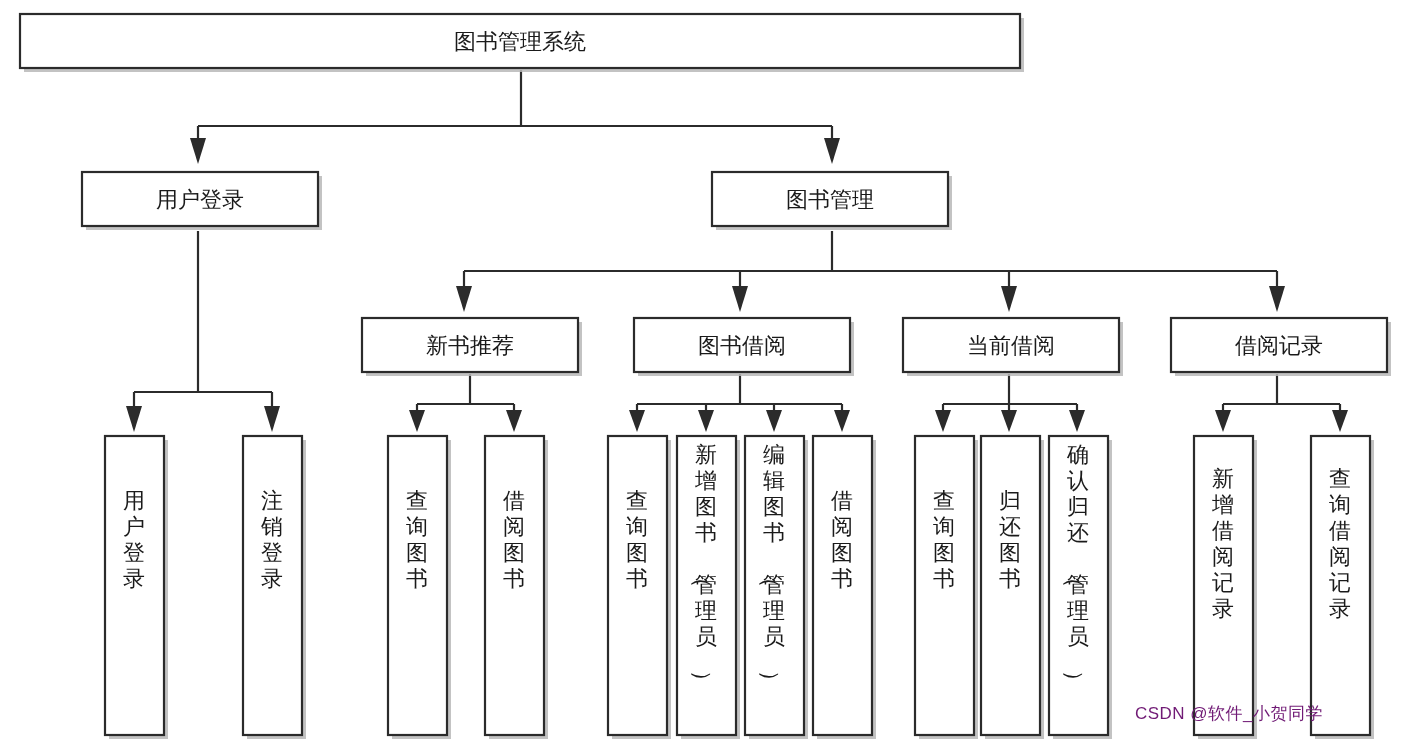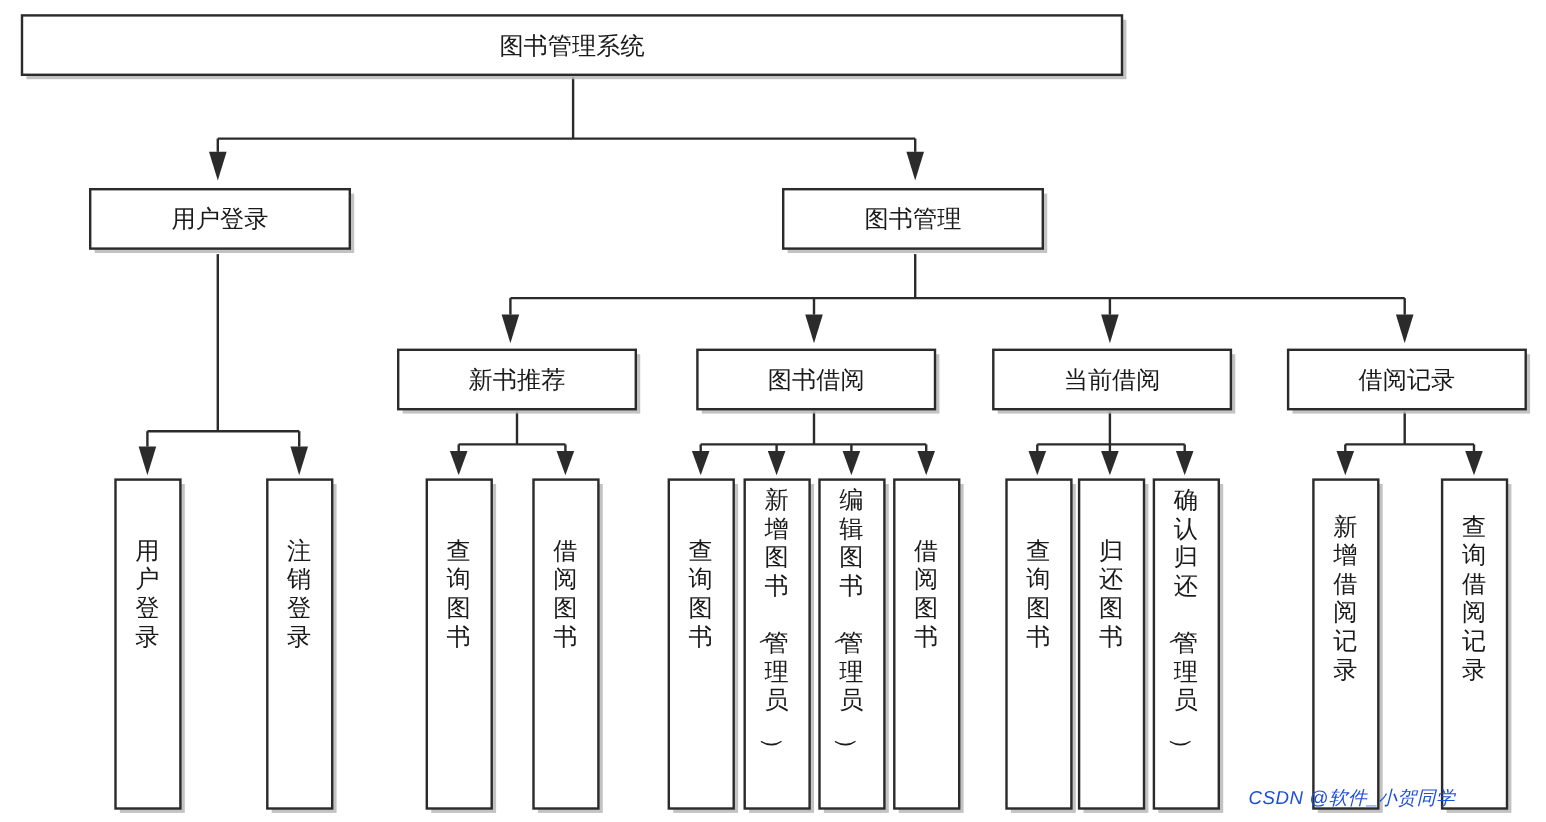--- a/index.html
+++ b/index.html
@@ -54,28 +54,27 @@
   }
   .node-label-v {
     font-family: "Liberation Sans", "DejaVu Sans", sans-serif;
     font-size: 22px;
     fill: #1a1a1a;
     text-anchor: middle;
   }
   .watermark {
     position: absolute;
     right: 10px;
-    bottom: 10px;
+    bottom: 22px;
     font-family: "Liberation Sans", "DejaVu Sans", sans-serif;
     font-size: 17px;
-    color: #1d4ed8;
+    color: #701a75;
     letter-spacing: 0.5px;
     white-space: nowrap;
     pointer-events: none;
-    font-style: italic;
   }
 </style>
 </head>
 <body>
 
 <div id="diagram-root">
   <svg class="flow" viewBox="0 0 1405 747" xmlns="http://www.w3.org/2000/svg">
 
     <g>
       <path class="edge-line" d="M 521 70 L 521 126"></path>

